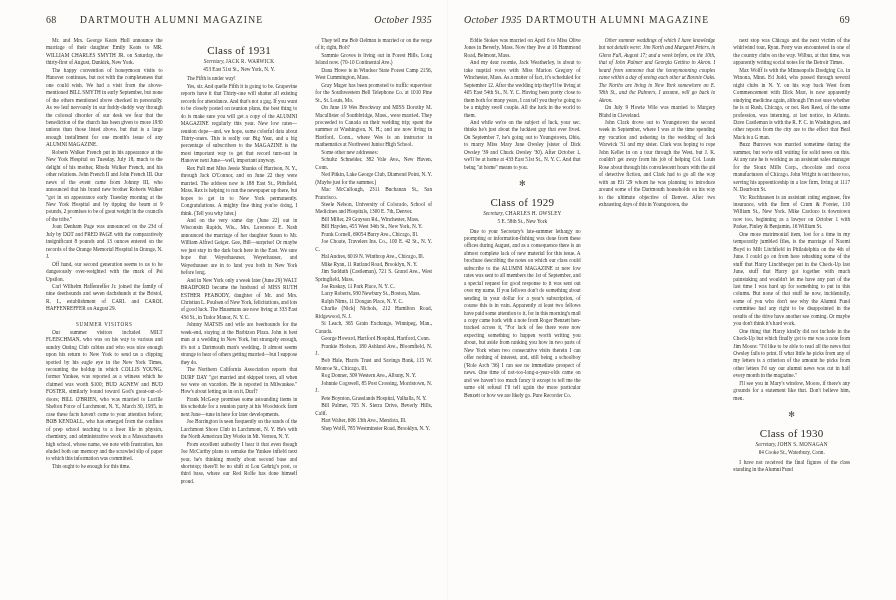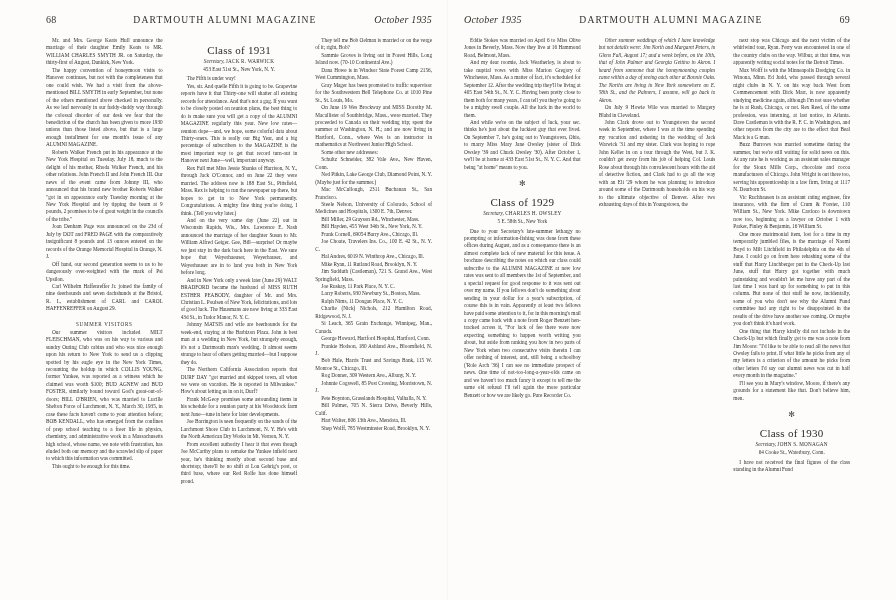--- a/index.html
+++ b/index.html
@@ -43,21 +43,21 @@
   }
   .runhead .folio {
     font-size: 10px;
     font-family: "Liberation Serif", serif;
     letter-spacing: .2px;
     width: 34px;
     color: #35312b;
   }
   .runhead .title {
     flex: 1;
-    text-align: center;
+    text-align: left;
     letter-spacing: 1.15px;
     font-size: 9.6px;
     white-space: nowrap;
     color: #332f2a;
   }
   .runhead .issue {
     width: 62px;
     font-style: italic;
     font-size: 10px;
     letter-spacing: .2px;

